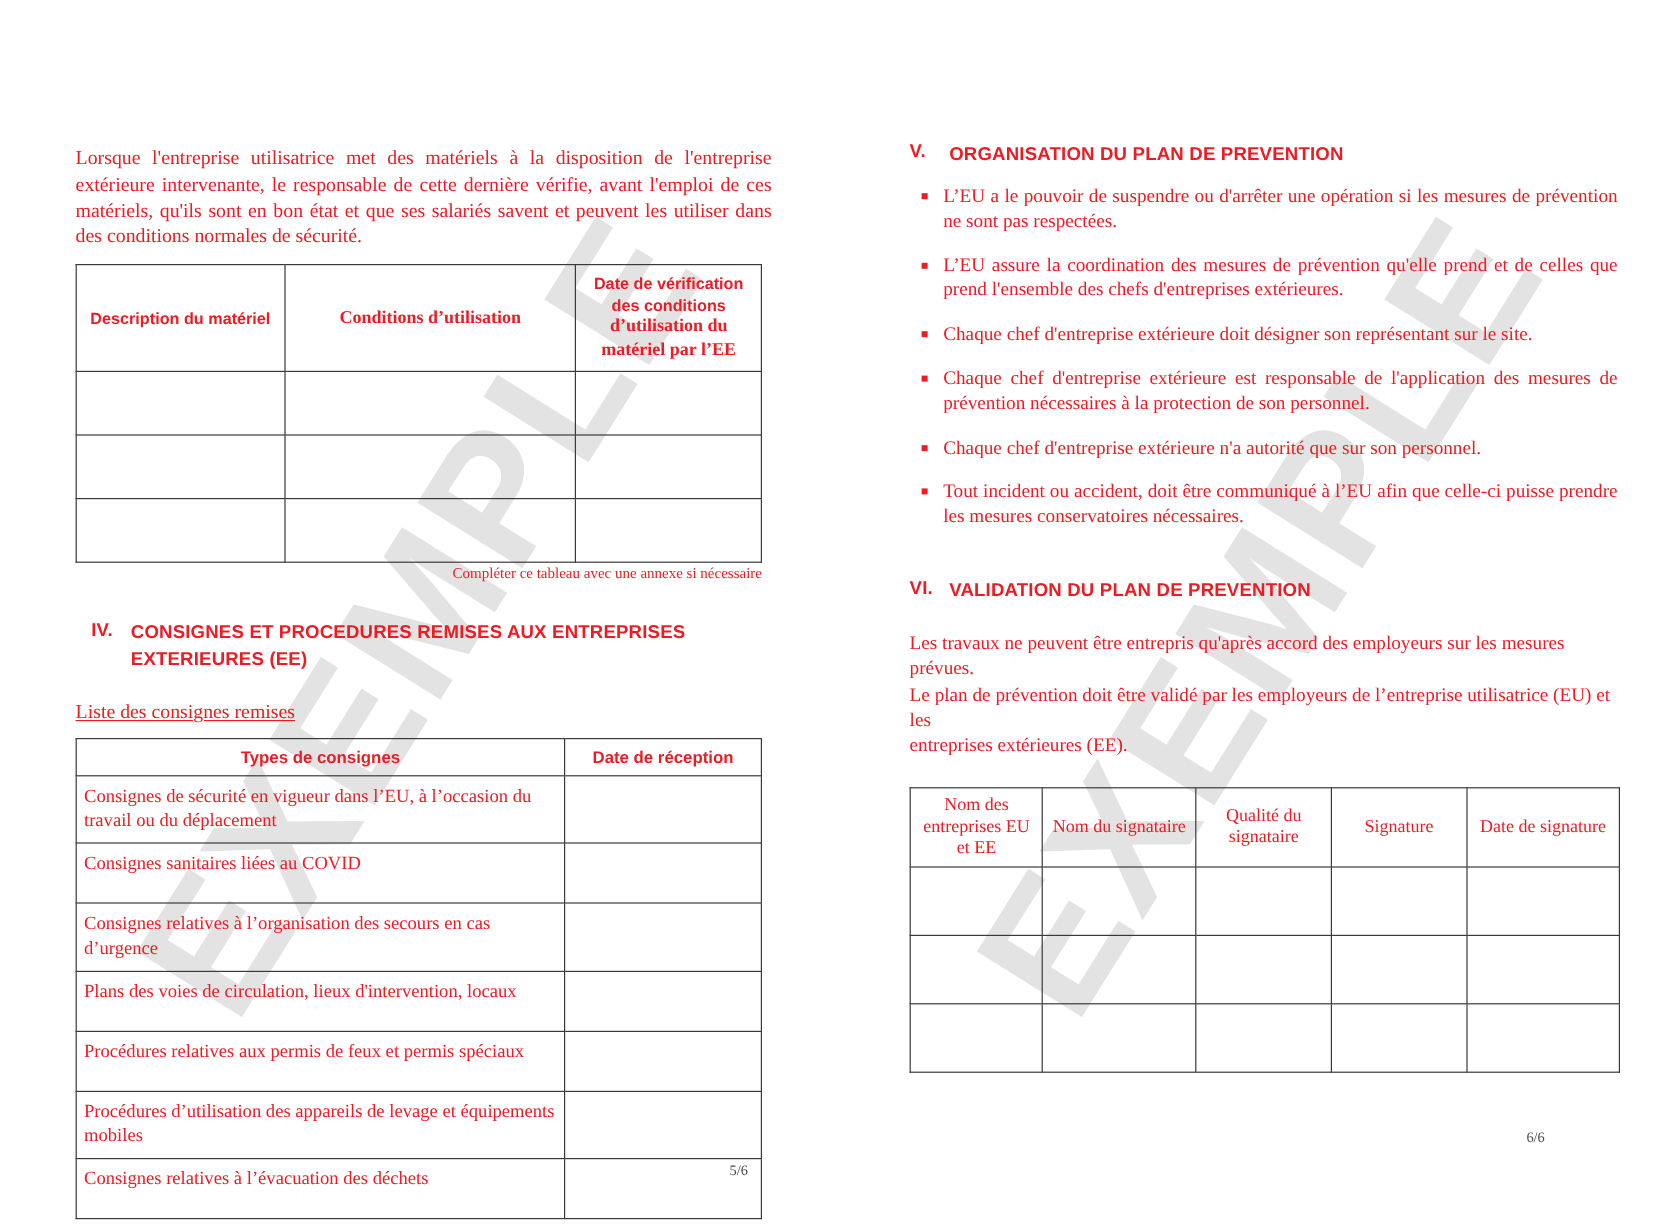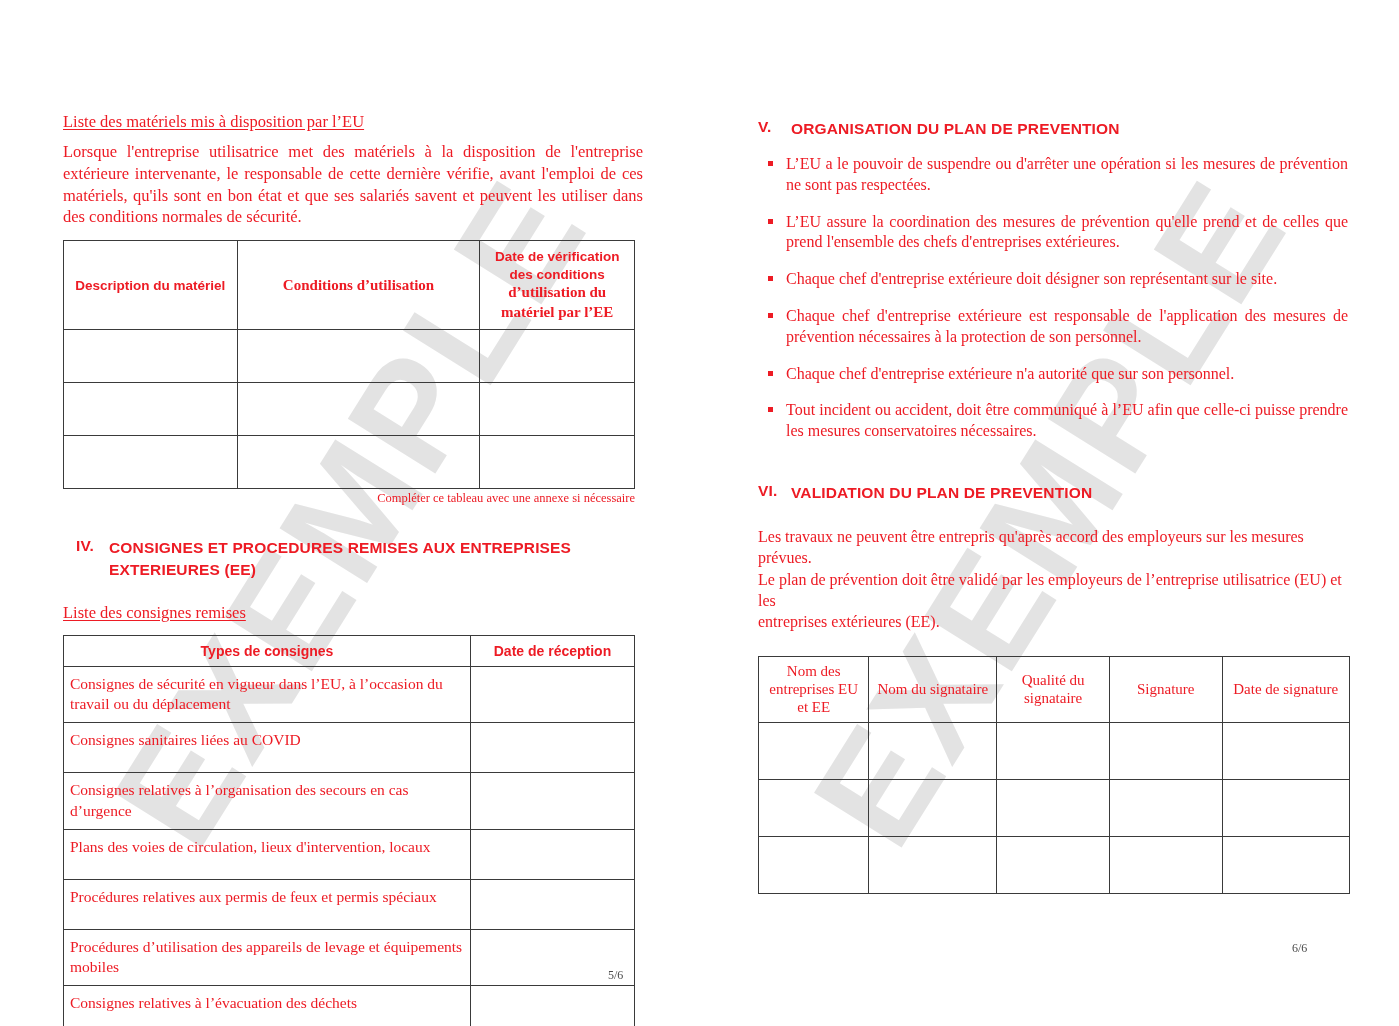--- a/index.html
+++ b/index.html
@@ -192,21 +192,20 @@
   }
 </style>
 </head>
 <body>
 
 <div class="page page-left">
   <div class="watermark">EXEMPLE</div>
 
   <div class="content" style="position:absolute; left:63px; top:112px; width:580px;">
 
-    <div class="underlined-lead">Liste des matériels mis à disposition par l’EU</div>
 
     <p class="body-par">Lorsque l'entreprise utilisatrice met des matériels à la disposition de l'entreprise extérieure intervenante, le responsable de cette dernière vérifie, avant l'emploi de ces matériels, qu'ils sont en bon état et que ses salariés savent et peuvent les utiliser dans des conditions normales de sécurité.</p>
 
     <table class="tbl-materials">
       <thead>
         <tr>
           <th class="h-sans" style="width:172px;">Description du matériel</th>
           <th class="h-serif" style="width:250px;">Conditions d’utilisation</th>
           <th class="h-mix" style="width:150px;">
             <span class="l-sans">Date de vérification</span>
@@ -355,14 +354,14 @@
           <td class="empty"></td>
           <td class="empty"></td>
           <td class="empty"></td>
           <td class="empty"></td>
           <td class="empty"></td>
         </tr>
       </tbody>
     </table>
   </div>
 
-  <div class="page-num" style="left:592px; top:941px;">6/6</div>
+  <div class="page-num" style="left:572px; top:941px;">6/6</div>
 </div>
 
 </body></html>

